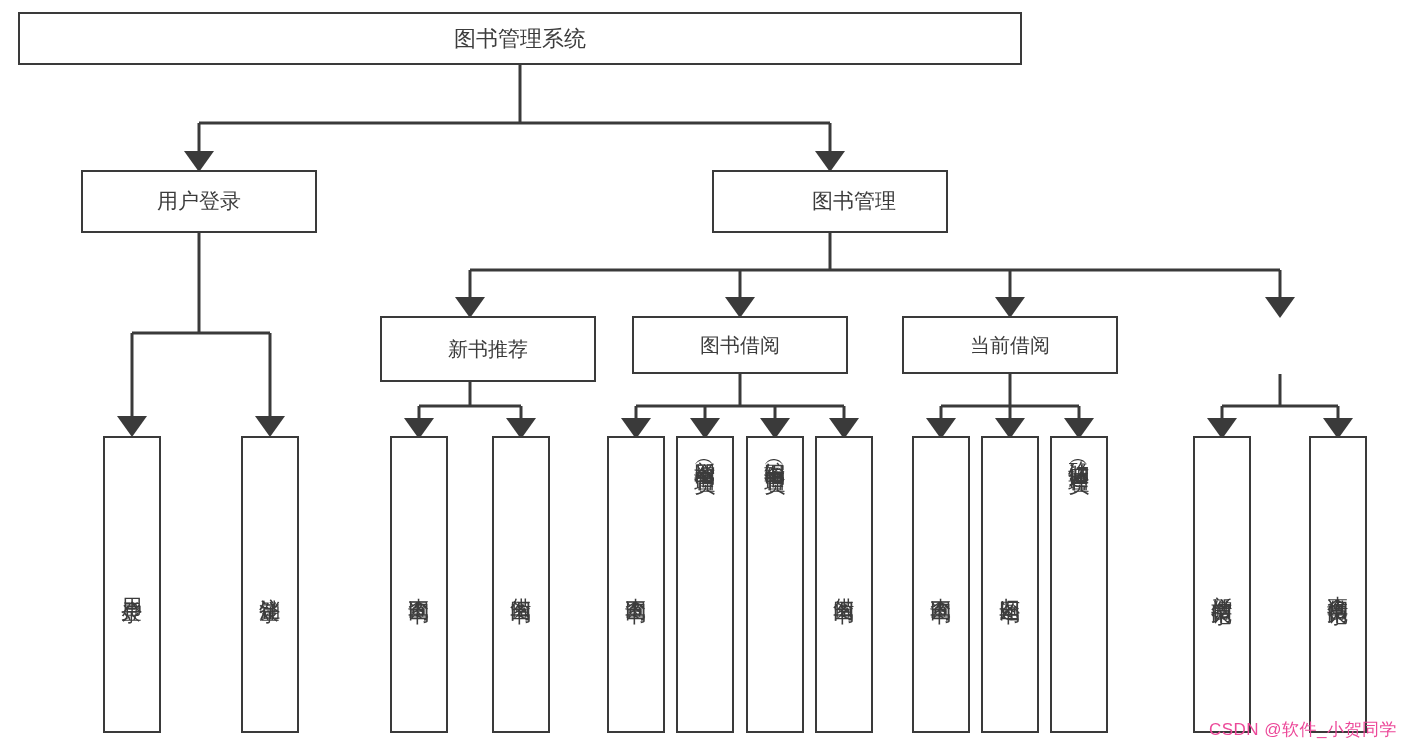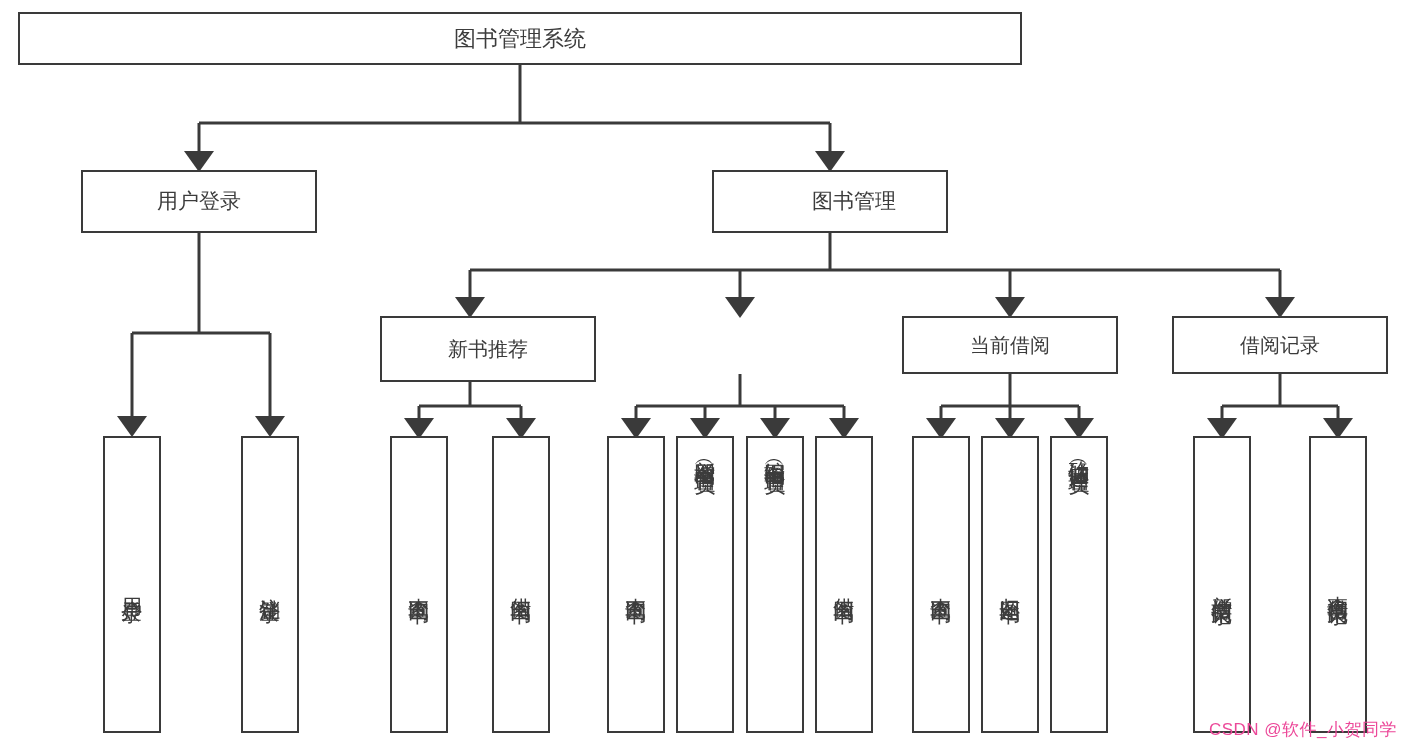--- a/index.html
+++ b/index.html
@@ -143,28 +143,28 @@
   </div>
 
   <div class="node node-l1" style="left:712px; top:170px; width:236px; height:63px;padding-left:48px;">
     <span class="nlabel">图书管理</span>
   </div>
 
   <div class="node node-l2" style="left:380px; top:316px; width:216px; height:66px;">
     <span class="nlabel">新书推荐</span>
   </div>
 
+  <div class="node node-l2" style="left:632px; top:316px; width:216px; height:58px;">
+    <span class="nlabel">图书借阅</span>
+  </div>
 
   <div class="node node-l2" style="left:902px; top:316px; width:216px; height:58px;align-items:center;">
     <span class="nlabel">当前借阅</span>
   </div>
 
-  <div class="node node-l2" style="left:1172px; top:316px; width:216px; height:58px;">
-    <span class="nlabel">借阅记录</span>
-  </div>
 
   <div class="leaf centered" style="left:103px; top:436px; width:58px; height:297px;">
     <span class="nlabel">用户登录</span>
   </div>
 
   <div class="leaf centered" style="left:241px; top:436px; width:58px; height:297px;">
     <span class="nlabel">注销登录</span>
   </div>
 
   <div class="leaf centered" style="left:390px; top:436px; width:58px; height:297px;">

